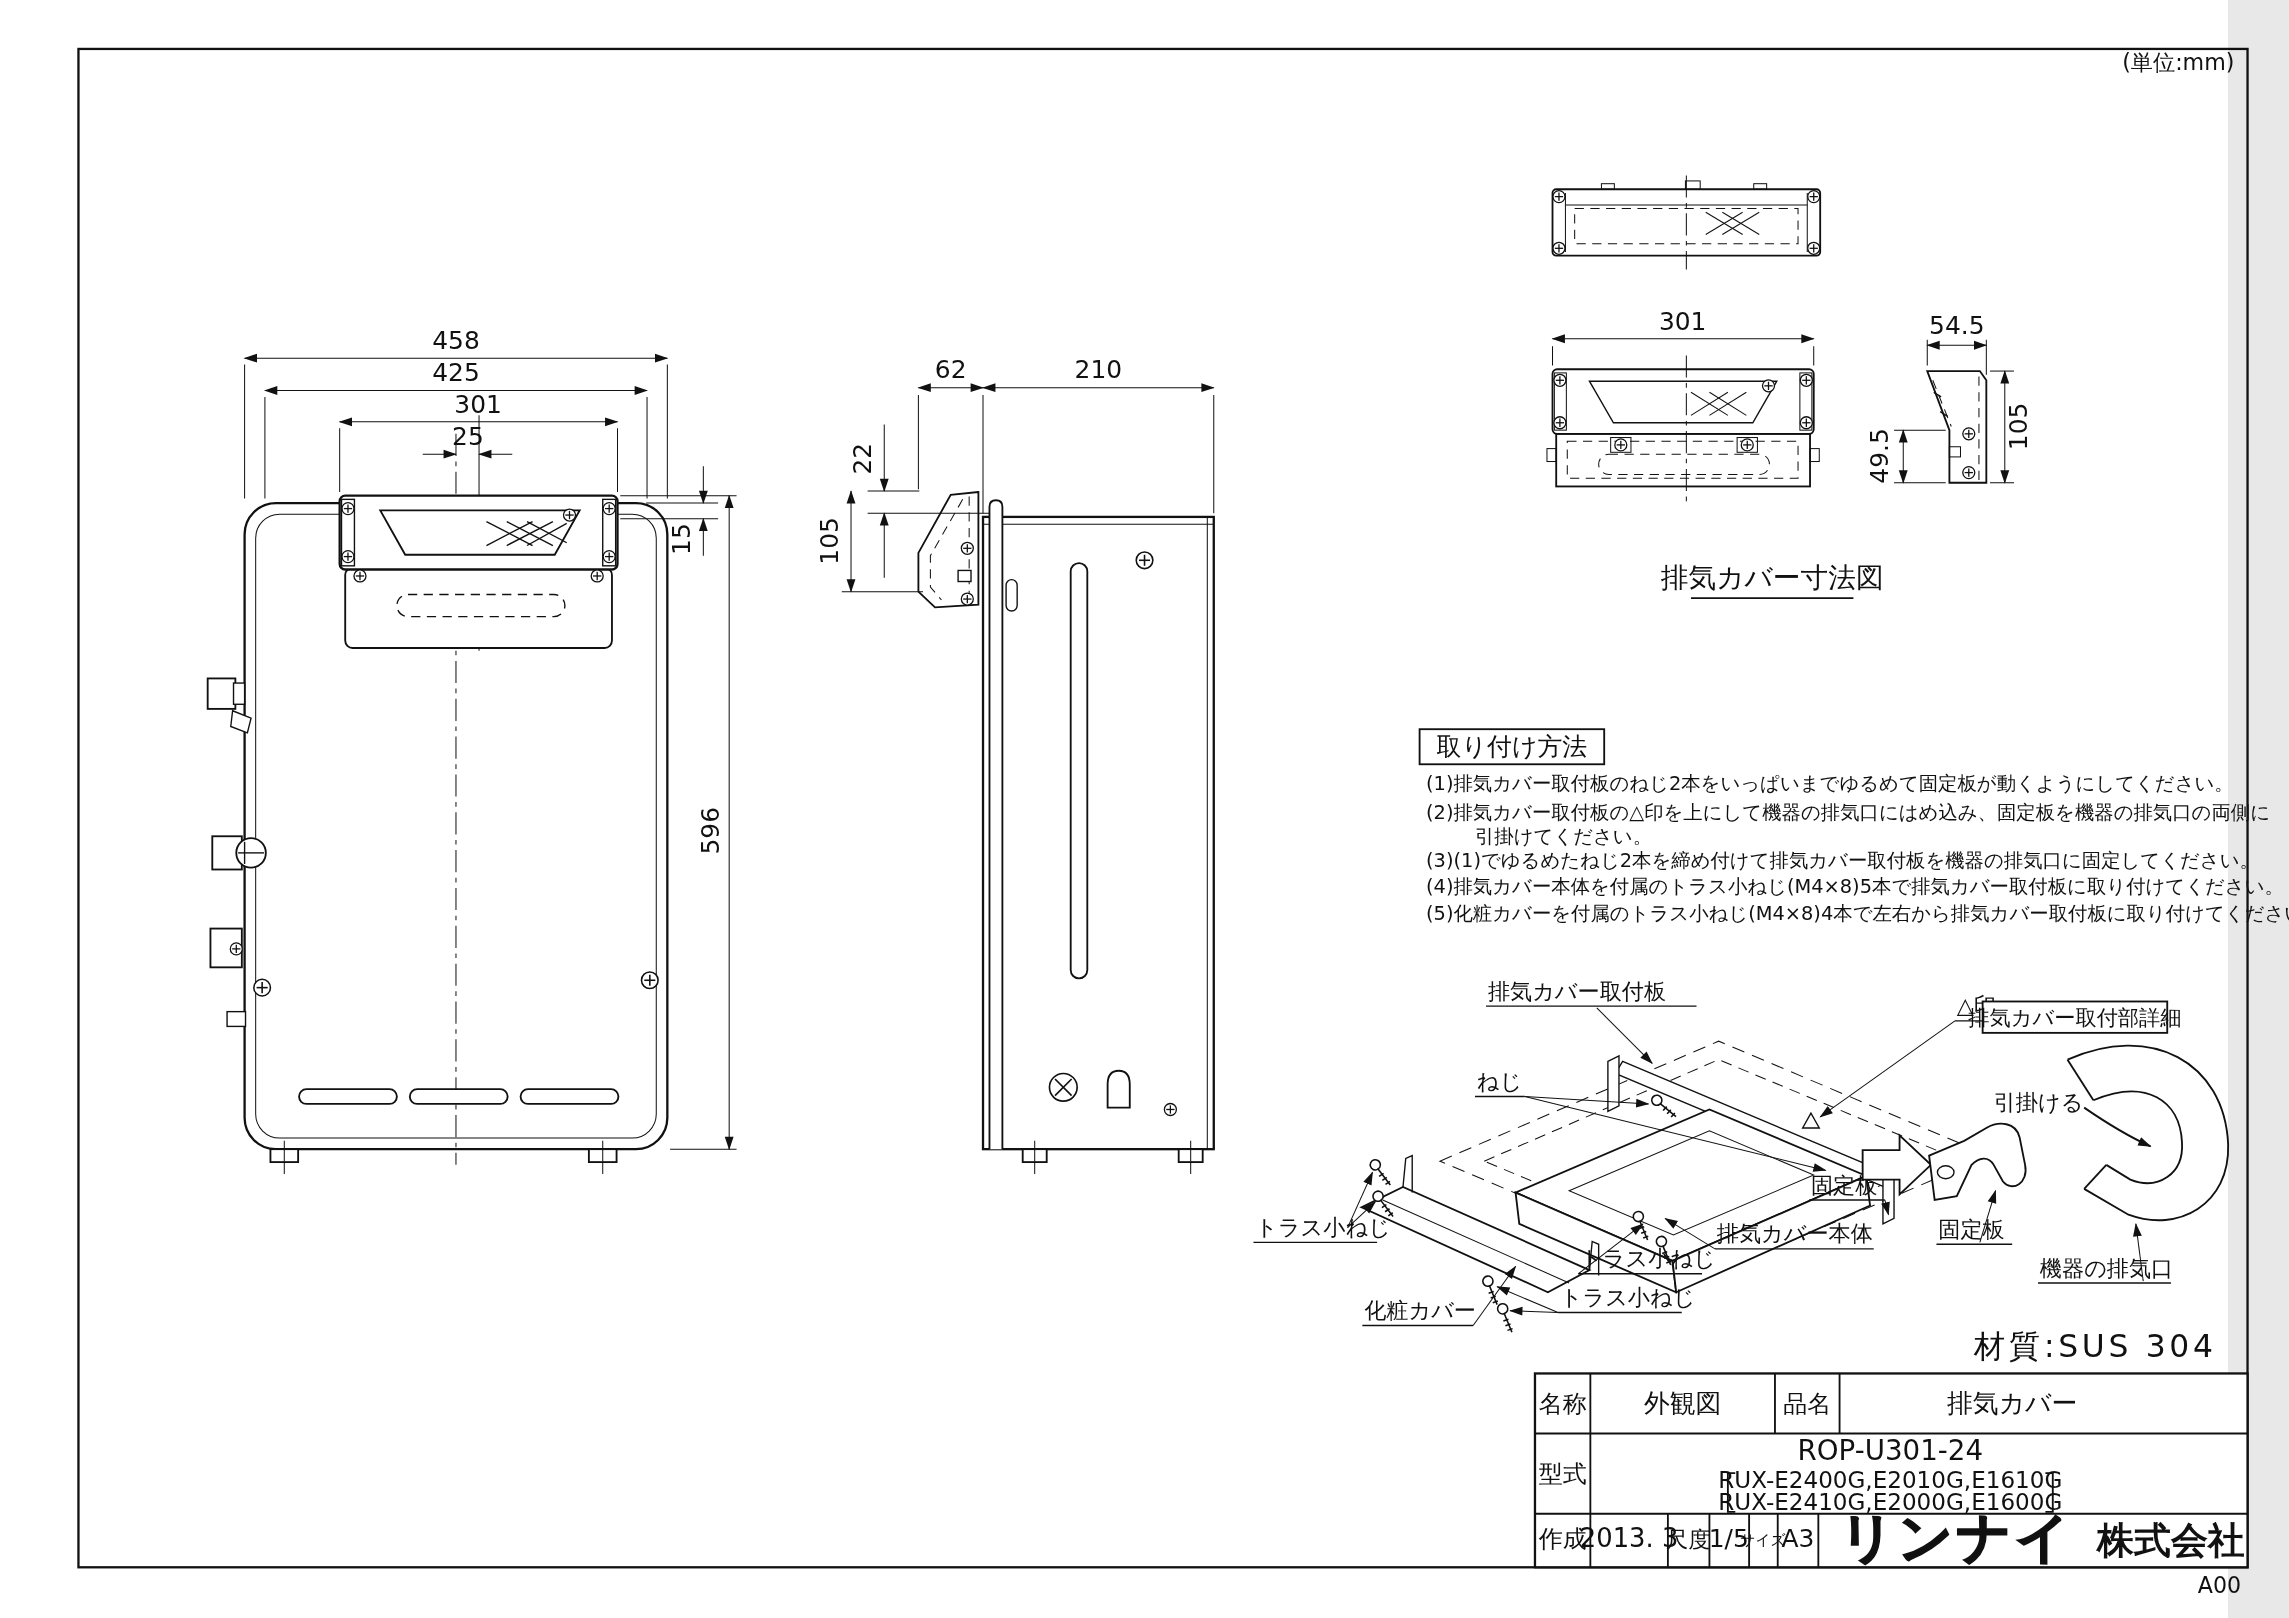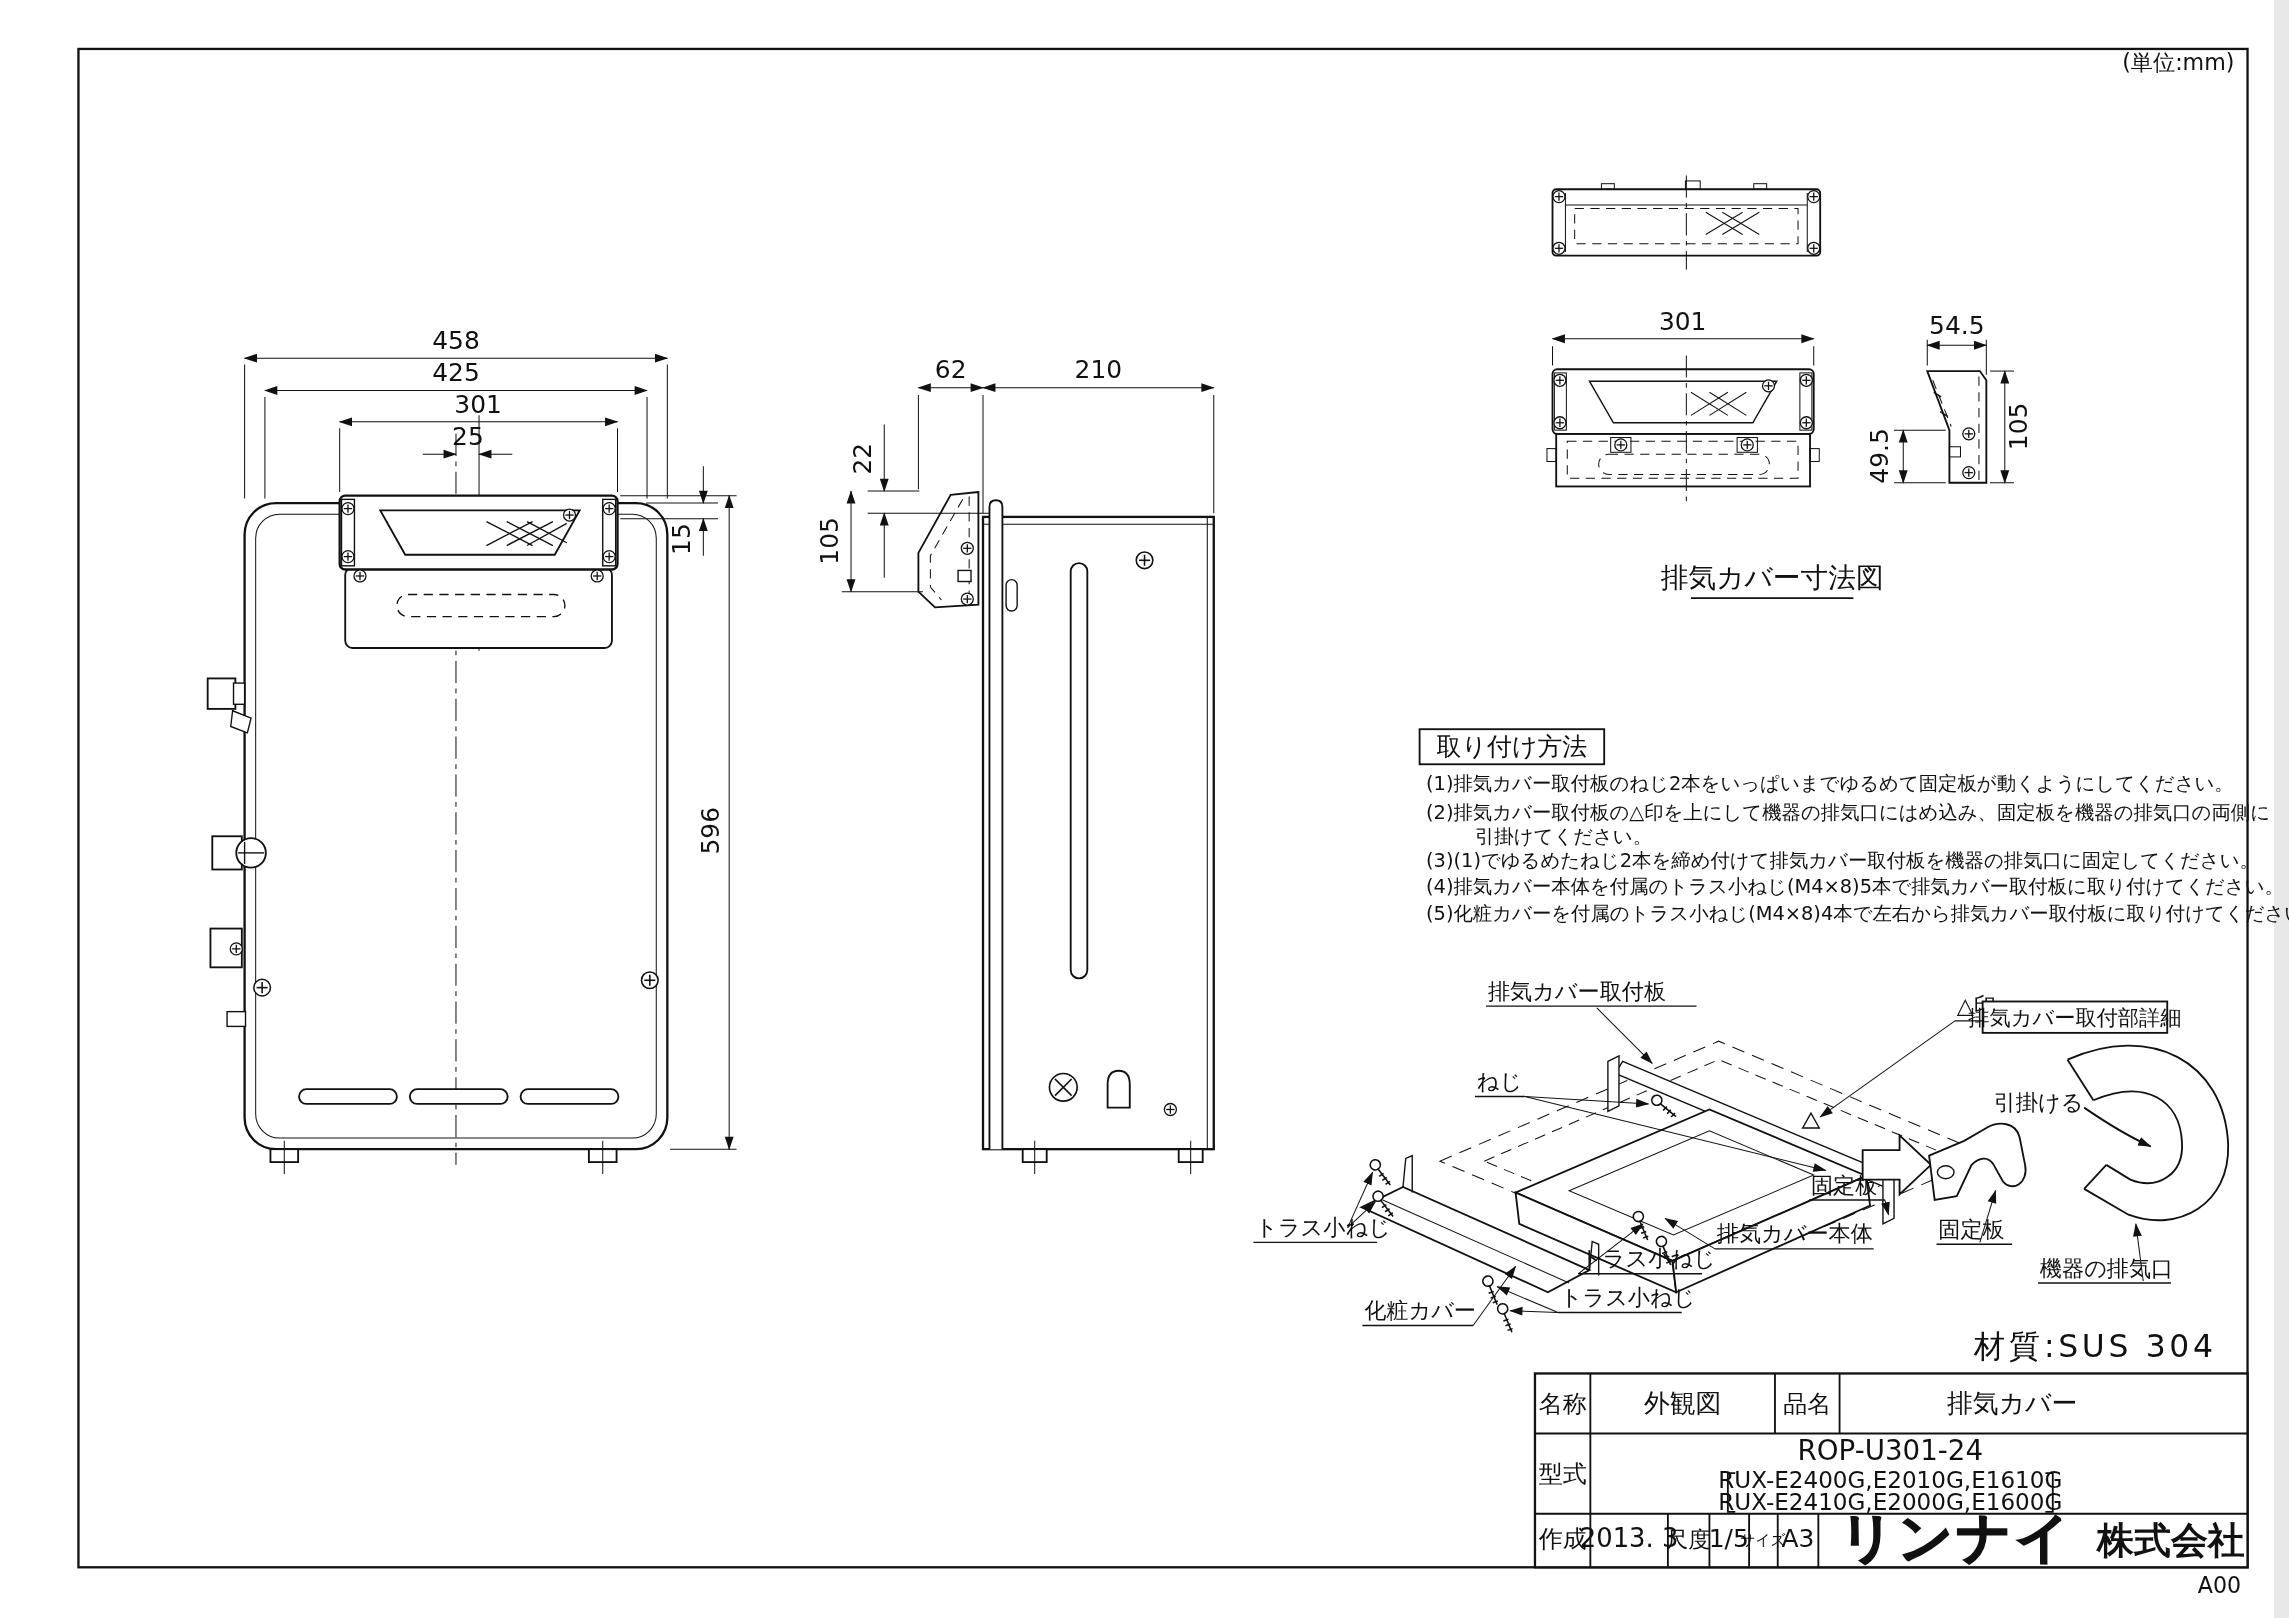--- a/index.html
+++ b/index.html
@@ -1,17 +1,17 @@
 <!DOCTYPE html>
 <html style="font-size:14.8px"><head>
 <meta charset="utf-8">
 <style>
   html,body{margin:0;padding:0;background:#e8e8e8;}
   #sheet{position:relative;width:2228px;height:1619px;background:#ffffff;
-         font-family:"DejaVu Sans","Liberation Sans",sans-serif;padding-left:46px;}
+         font-family:"DejaVu Sans","Liberation Sans",sans-serif;}
   svg{position:absolute;left:0;top:0;}
   svg text{fill:#111;font-family:"DejaVu Sans","Liberation Sans",sans-serif;}
   .ln{stroke:#111;fill:none;}
   .w25{stroke-width:2.5;} .w2{stroke-width:2;} .w15{stroke-width:1.5;} .w1{stroke-width:1.1;}
   .fw{fill:#ffffff;}
   .thin{stroke:#111;stroke-width:1.1;fill:none;}
   .dash{stroke-dasharray:10 7;}
   .cdash{stroke-dasharray:24 6 5 6;}
   .dim{font-size:27px;}
   .lab{font-size:24px;}

